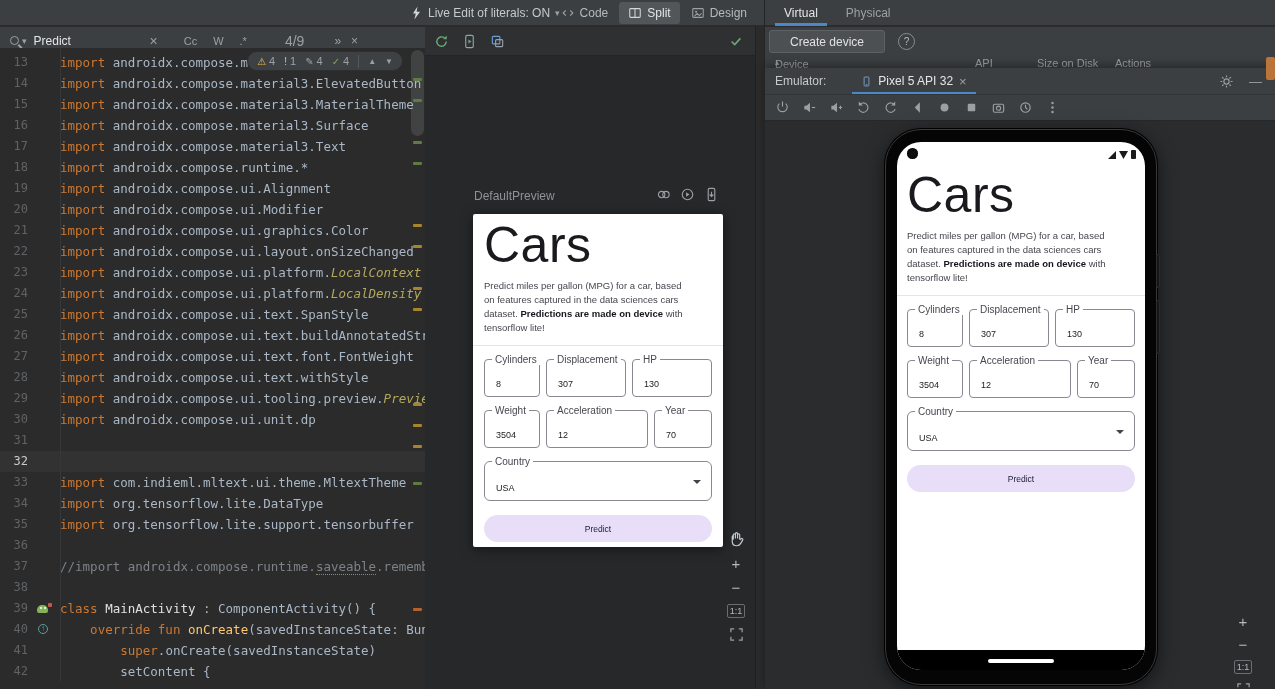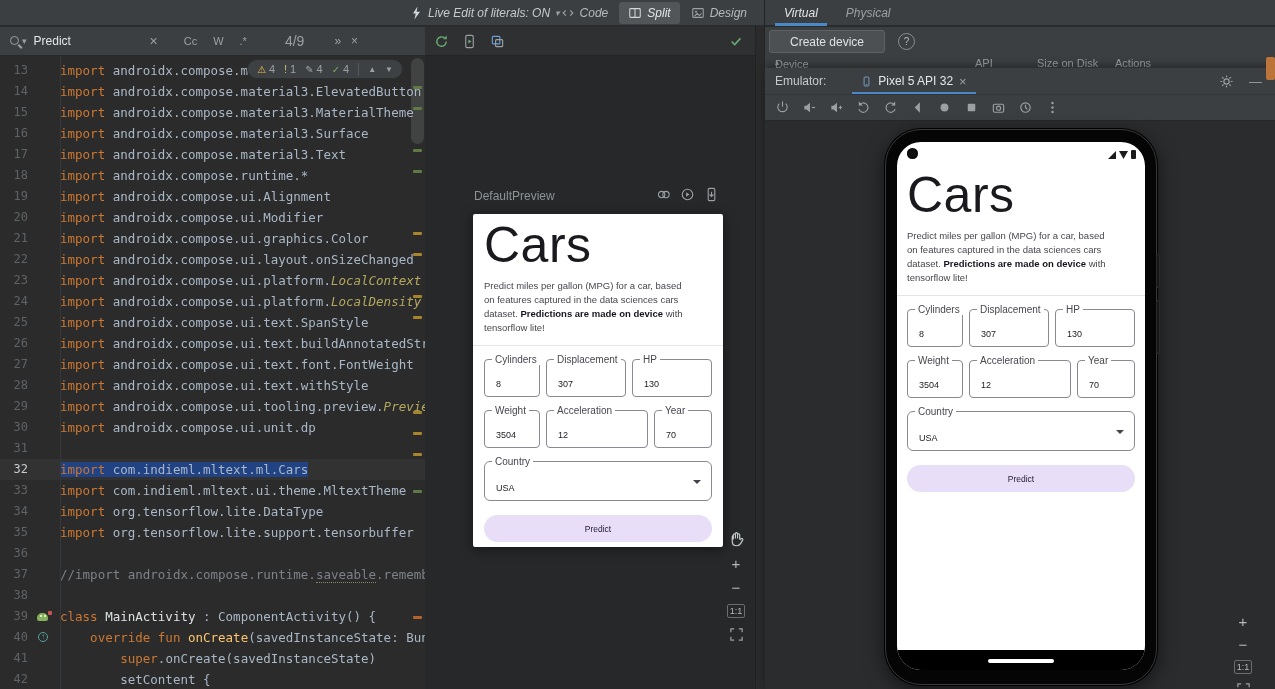--- a/index.html
+++ b/index.html
@@ -3,21 +3,21 @@
 <meta charset="utf-8">
 <style>
   * { margin:0; padding:0; box-sizing:border-box; }
   html,body { background:#1e1e1e; }
   #root {
     position:relative; width:1275px; height:689px; overflow:hidden;
     background:#2b2b2b; font-family:"Liberation Sans", sans-serif; font-size:12px; color:#bcbec0;
   }
 
   
-  .top-bar { position:absolute; left:0; top:0; width:1275px; height:26px; background:#3c3f41; border-bottom:1px solid #292c2e;font-style:italic; }
+  .top-bar { position:absolute; left:0; top:0; width:1275px; height:26px; background:#3c3f41; border-bottom:1px solid #292c2e; }
   .live-edit { position:absolute; left:410px; top:0; height:26px; display:flex; align-items:center; gap:5px; cursor:pointer; }
   .le-label { color:#c7cacc; }
   .chev-txt { color:#9da0a3; font-size:9px; }
   .view-modes { position:absolute; left:0; top:0; width:762px; height:26px; display:flex; justify-content:flex-end; align-items:center; gap:2px; padding-right:6px; }
   .mode { display:flex; align-items:center; gap:5px; height:22px; padding:0 9px; border-radius:3px; color:#b6b9bb; cursor:pointer; }
   .mode.active { background:#525658; color:#e3e5e6; }
   .device-tabs { position:absolute; left:766px; top:0; height:26px; display:flex; padding-left:4px; }
   .dtab { position:relative; display:flex; align-items:center; padding:0 14px; color:#9da0a3; cursor:pointer; }
   .dtab.active { color:#e3e5e6; }
   .dtab.active::after { content:""; position:absolute; left:5px; right:5px; bottom:0; height:3px; background:#4a88c7; }
@@ -47,21 +47,21 @@
   
   .rtop { position:absolute; left:765px; top:27px; width:510px; height:29px; background:#3c3f41; display:flex; align-items:center; }
   .create-btn { margin-left:4px; width:116px; height:23px; background:#4c5052; border:1px solid #5e6264; border-radius:3px; color:#dfe1e3; font-size:12px; font-family:inherit; cursor:pointer; }
   .help-btn { margin-left:13px; width:17px; height:17px; border-radius:50%; border:1px solid #8a8e90; color:#b6b9bb; font-size:10px; display:flex; align-items:center; justify-content:center; cursor:pointer; background:none; }
   .thead { position:absolute; left:765px; top:56px; width:510px; height:13px; background:#3c3f41; color:#9da0a3; font-size:11px; overflow:hidden; }
   .thead span { position:absolute; top:1px; }
   .th0 { left:10px; } .th1 { left:210px; } .th2 { left:272px; } .th3 { left:350px; }
   .sort-arrow { font-size:8px; color:#9da0a3; }
 
   
-  .editor { position:absolute; left:0; top:56px; width:425px; height:633px; background:#2b2b2b; overflow:hidden; font-family:"DejaVu Sans Mono", monospace; font-size:12.5px; }
+  .editor { position:absolute; left:0; top:48px; width:425px; height:633px; background:#2b2b2b; overflow:hidden; font-family:"DejaVu Sans Mono", monospace; font-size:12.5px; }
   .gutter-line { position:absolute; left:60px; top:0; bottom:0; width:1px; background:#35383a; }
   .lines { position:absolute; left:0; top:4px; right:0; }
   .eline { display:flex; height:21px; line-height:21px; white-space:pre; }
   .eline.current { background:#323232; }
   .gnum { width:28px; text-align:right; color:#606366; font-size:12px; flex:none; }
   .eline.current .gnum { color:#c8ccce; }
   .gicon { width:32px; flex:none; position:relative; }
   .ecode { flex:1; overflow:hidden; }
   .esel { background:#214283; }
   .tk-k { color:#cc7832; }
@@ -261,21 +261,21 @@
         <div class="eline"><span class="gnum">22</span><span class="gicon"></span><span class="ecode"><span><span class="tk-k">import</span><span class="tk-p"> androidx.compose.ui.layout.onSizeChanged</span></span></span></div>
         <div class="eline"><span class="gnum">23</span><span class="gicon"></span><span class="ecode"><span><span class="tk-k">import</span><span class="tk-p"> androidx.compose.ui.platform.</span><span class="tk-i">LocalContext</span></span></span></div>
         <div class="eline"><span class="gnum">24</span><span class="gicon"></span><span class="ecode"><span><span class="tk-k">import</span><span class="tk-p"> androidx.compose.ui.platform.</span><span class="tk-i">LocalDensity</span></span></span></div>
         <div class="eline"><span class="gnum">25</span><span class="gicon"></span><span class="ecode"><span><span class="tk-k">import</span><span class="tk-p"> androidx.compose.ui.text.SpanStyle</span></span></span></div>
         <div class="eline"><span class="gnum">26</span><span class="gicon"></span><span class="ecode"><span><span class="tk-k">import</span><span class="tk-p"> androidx.compose.ui.text.buildAnnotatedString</span></span></span></div>
         <div class="eline"><span class="gnum">27</span><span class="gicon"></span><span class="ecode"><span><span class="tk-k">import</span><span class="tk-p"> androidx.compose.ui.text.font.FontWeight</span></span></span></div>
         <div class="eline"><span class="gnum">28</span><span class="gicon"></span><span class="ecode"><span><span class="tk-k">import</span><span class="tk-p"> androidx.compose.ui.text.withStyle</span></span></span></div>
         <div class="eline"><span class="gnum">29</span><span class="gicon"></span><span class="ecode"><span><span class="tk-k">import</span><span class="tk-p"> androidx.compose.ui.tooling.preview.</span><span class="tk-i">Preview</span></span></span></div>
         <div class="eline"><span class="gnum">30</span><span class="gicon"></span><span class="ecode"><span><span class="tk-k">import</span><span class="tk-p"> androidx.compose.ui.unit.dp</span></span></span></div>
         <div class="eline"><span class="gnum">31</span><span class="gicon"></span></div>
-        <div class="eline current"><span class="gnum">32</span><span class="gicon"></span><span class="ecode"><span class="esel"><span class="tk-k">import</span><span class="tk-p"> com.indieml.mltext.ml.Cars</span></span></span></div>
+        <div class="eline current"><span class="gnum">32</span><span class="gicon"></span></div>
         <div class="eline"><span class="gnum">33</span><span class="gicon"></span><span class="ecode"><span><span class="tk-k">import</span><span class="tk-p"> com.indieml.mltext.ui.theme.MltextTheme</span></span></span></div>
         <div class="eline"><span class="gnum">34</span><span class="gicon"></span><span class="ecode"><span><span class="tk-k">import</span><span class="tk-p"> org.tensorflow.lite.DataType</span></span></span></div>
         <div class="eline"><span class="gnum">35</span><span class="gicon"></span><span class="ecode"><span><span class="tk-k">import</span><span class="tk-p"> org.tensorflow.lite.support.tensorbuffer</span></span></span></div>
         <div class="eline"><span class="gnum">36</span><span class="gicon"></span><span class="ecode"><span></span></span></div>
         <div class="eline"><span class="gnum">37</span><span class="gicon"></span><span class="ecode"><span><span class="tk-cm">//import androidx.compose.runtime.</span><span class="tk-cmu">saveable</span><span class="tk-cm">.remember</span></span></span></div>
         <div class="eline"><span class="gnum">38</span><span class="gicon"></span><span class="ecode"><span></span></span></div>
         <div class="eline"><span class="gnum">39</span><span class="gicon"><span class="gi-run"><i></i></span></span><span class="ecode"><span><span class="tk-k">class</span><span class="tk-cl"> MainActivity</span><span class="tk-p"> : ComponentActivity() {</span></span></span></div>
         <div class="eline"><span class="gnum">40</span><span class="gicon"><span class="gi-ovr">↑</span></span><span class="ecode"><span><span class="tk-p">    </span><span class="tk-k">override fun</span><span class="tk-fn"> onCreate</span><span class="tk-p">(savedInstanceState: Bundle?) {</span></span></span></div>
         <div class="eline"><span class="gnum">41</span><span class="gicon"></span><span class="ecode"><span><span class="tk-p">        </span><span class="tk-k">super</span><span class="tk-p">.onCreate(savedInstanceState)</span></span></span></div>
         <div class="eline"><span class="gnum">42</span><span class="gicon"></span><span class="ecode"><span><span class="tk-p">        setContent {</span></span></span></div>

